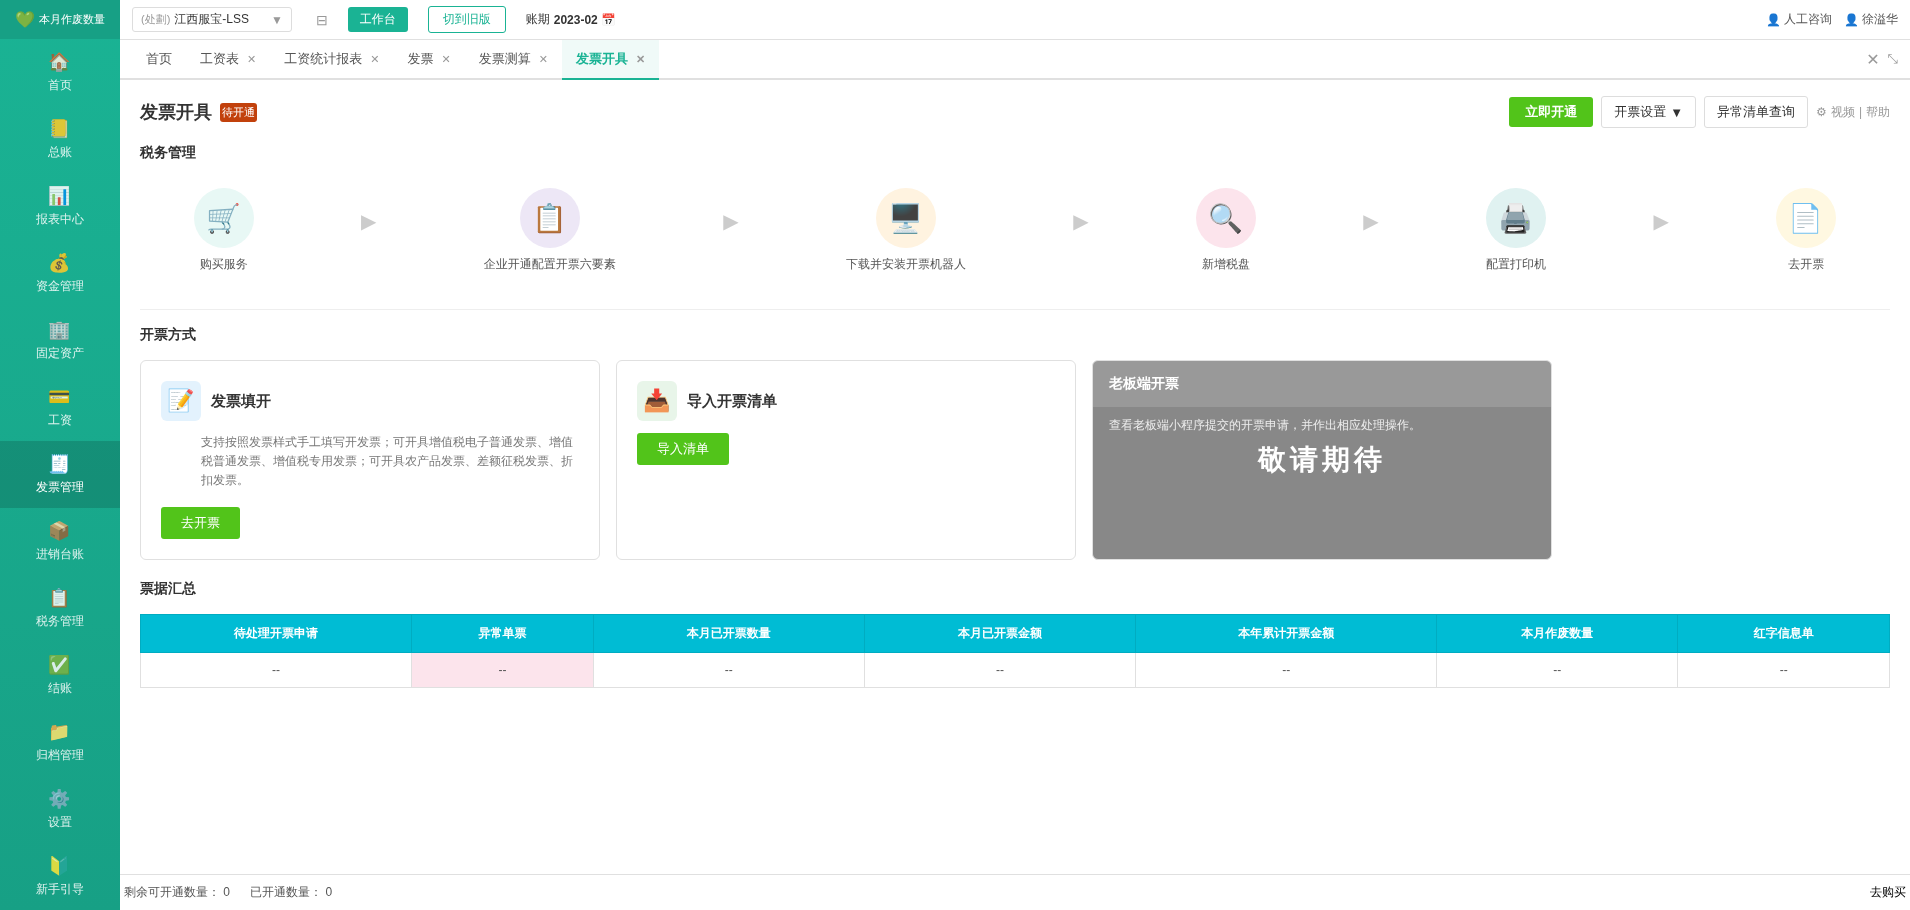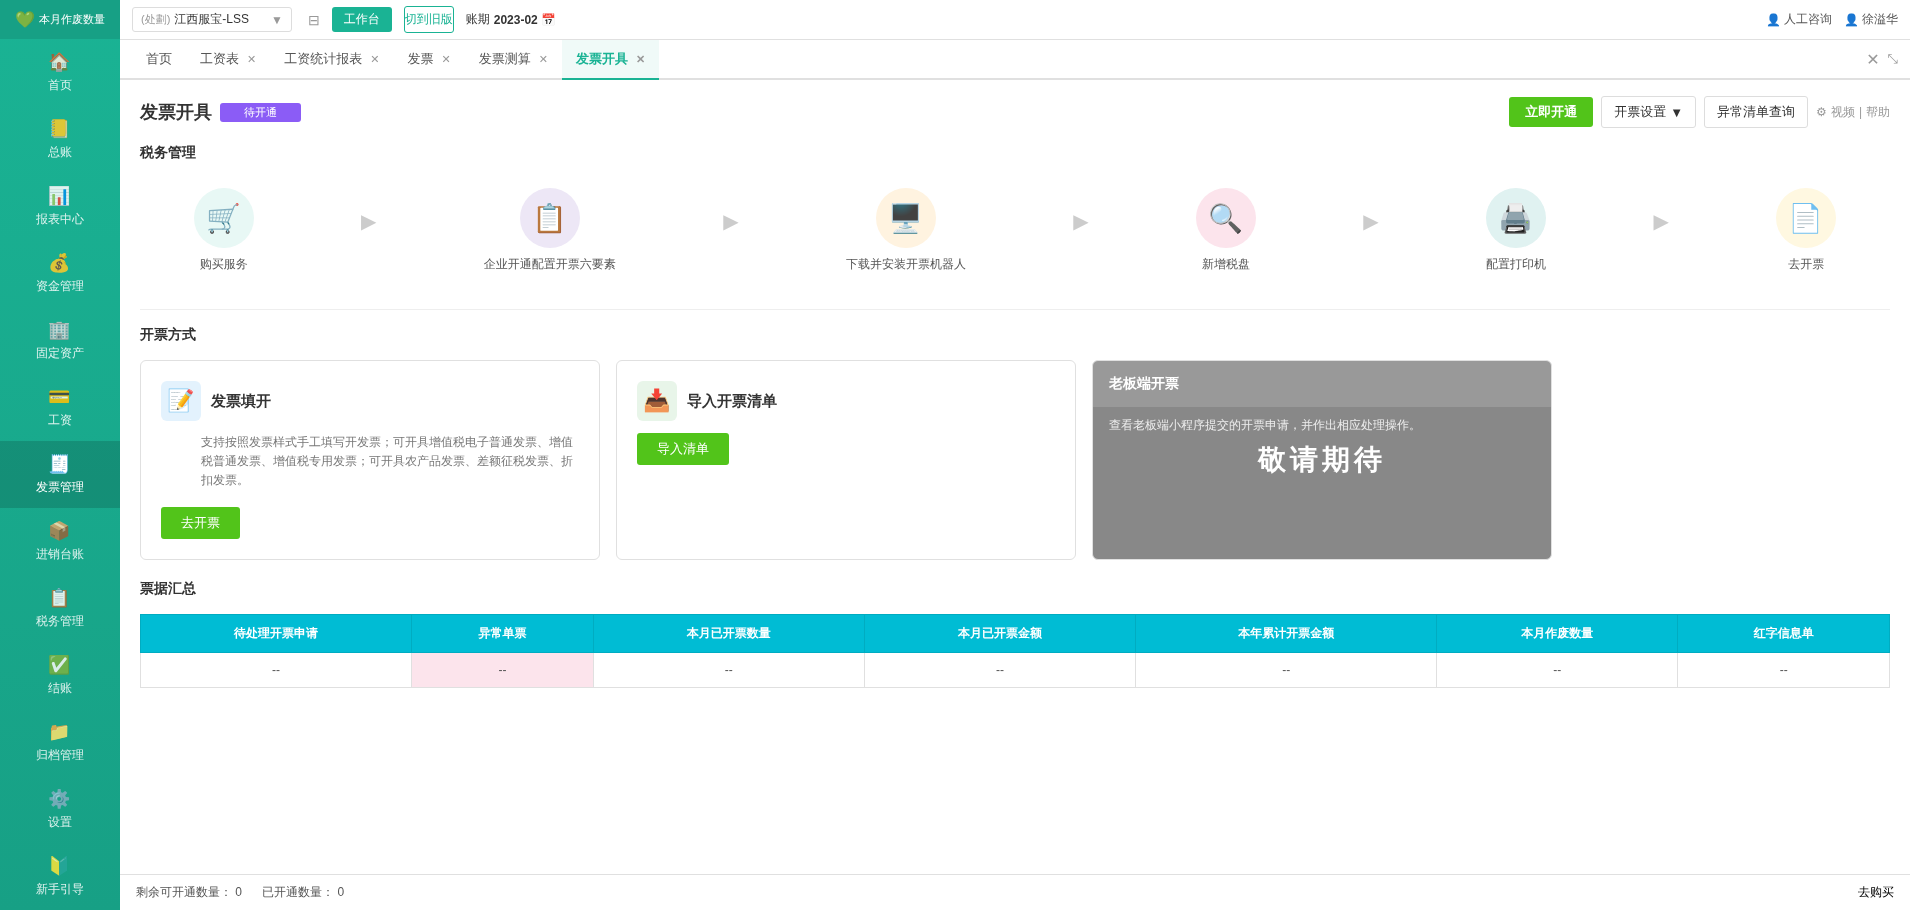--- a/index.html
+++ b/index.html
@@ -51,21 +51,21 @@
     }
 
     
     .top-header {
       background: white;
       height: 40px;
       display: flex;
       align-items: center;
       padding: 0 12px;
       border-bottom: 1px solid #e0e0e0;
-      gap: 12px;
+      gap: 20px;
     }
     .company-selector {
       display: flex;
       align-items: center;
       gap: 4px;
       border: 1px solid #ddd;
       border-radius: 3px;
       padding: 3px 8px;
       font-size: 12px;
       color: #333;
@@ -81,21 +81,21 @@
       border-radius: 3px;
       padding: 4px 12px;
       font-size: 12px;
       cursor: pointer;
     }
     .old-version-btn {
       border: 1px solid #1ab394;
       color: #1ab394;
       background: white;
       border-radius: 3px;
-      padding: 4px 0;
+      padding: 4px 14px;
       font-size: 12px;
       cursor: pointer;
     }
     .period-label {
       display: flex;
       align-items: center;
       gap: 4px;
       font-size: 12px;
       color: #333;
     }
@@ -162,24 +162,24 @@
       display: flex;
       align-items: center;
       gap: 8px;
     }
     .page-title {
       font-size: 18px;
       font-weight: bold;
       color: #333;
     }
     .status-badge {
-      background: #8b5cf6;
+      background: #c2410c;
       color: white;
       font-size: 11px;
-      padding: 2px 24px;
+      padding: 2px 2px;
       border-radius: 3px;
     }
     .page-actions {
       display: flex;
       align-items: center;
       gap: 8px;
     }
     .btn-primary {
       background: #52c41a;
       color: white;
@@ -341,21 +341,21 @@
       text-align: center;
       border: 1px solid #e0e0e0;
       color: #555;
     }
     .summary-table td.highlight { background: #fce4ec; }
 
     
     .bottom-bar {
       background: white;
       border-top: 1px solid #e0e0e0;
-      padding: 8px 16px;
+      padding: 8px 4px;
       display: flex;
       align-items: center;
       gap: 20px;
       font-size: 12px;
       color: #555;
       height: 36px;
       text-align: center;
     }
     .bottom-bar-right { margin-left: auto; }
     .bottom-bar-link { color: #000000; cursor: pointer; }

